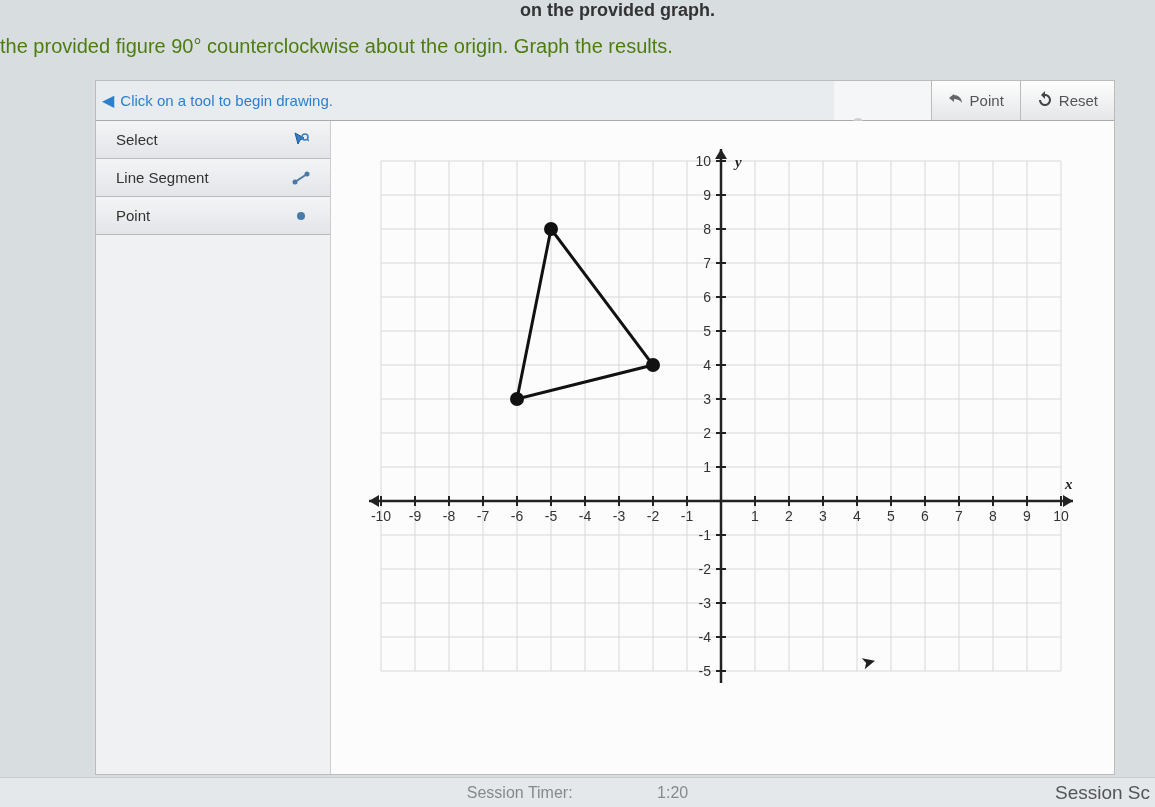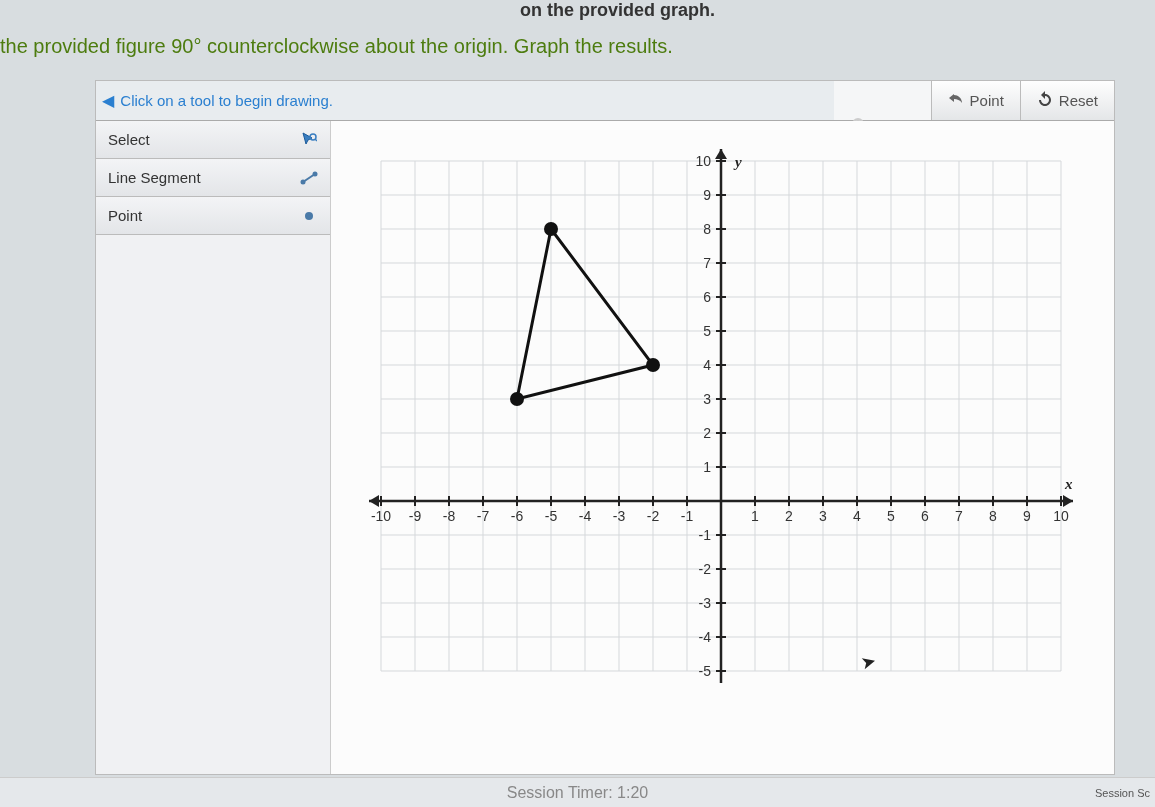--- a/index.html
+++ b/index.html
@@ -95,21 +95,21 @@
     .tool-list {
       width: 235px;
       background: #f0f1f3;
       border-right: 1px solid #ccc;
     }
     .tool-item {
       height: 38px;
       display: flex;
       align-items: center;
       justify-content: space-between;
-      padding: 0 12px;
+      padding: 0 20px;
       background: linear-gradient(to bottom, #f3f4f6, #e3e5e8);
       border-bottom: 1px solid #bbb;
       font-size: 15px;
       color: #333;
       cursor: pointer;
     }
     .tool-item .tool-ico {
       width: 18px;
       height: 18px;
       display: flex;
@@ -132,26 +132,27 @@
       left: 0;
       width: 1155px;
       height: 30px;
       background: #e5e8eb;
       border-top: 1px solid #ccc;
       display: flex;
       align-items: center;
       justify-content: center;
       font-size: 16px;
       color: #888;
+      gap: 40px;
     }
     .session-sc {
       position: absolute;
       right: 5px;
       color: #555;
-      font-size: 11px;
+      font-size: 19px;
     }
     .cursor-pointer {
       position: absolute;
       font-size: 18px;
       color: #222;
       transform: rotate(-15deg);
     }
   </style>
 </head>
 <body>

